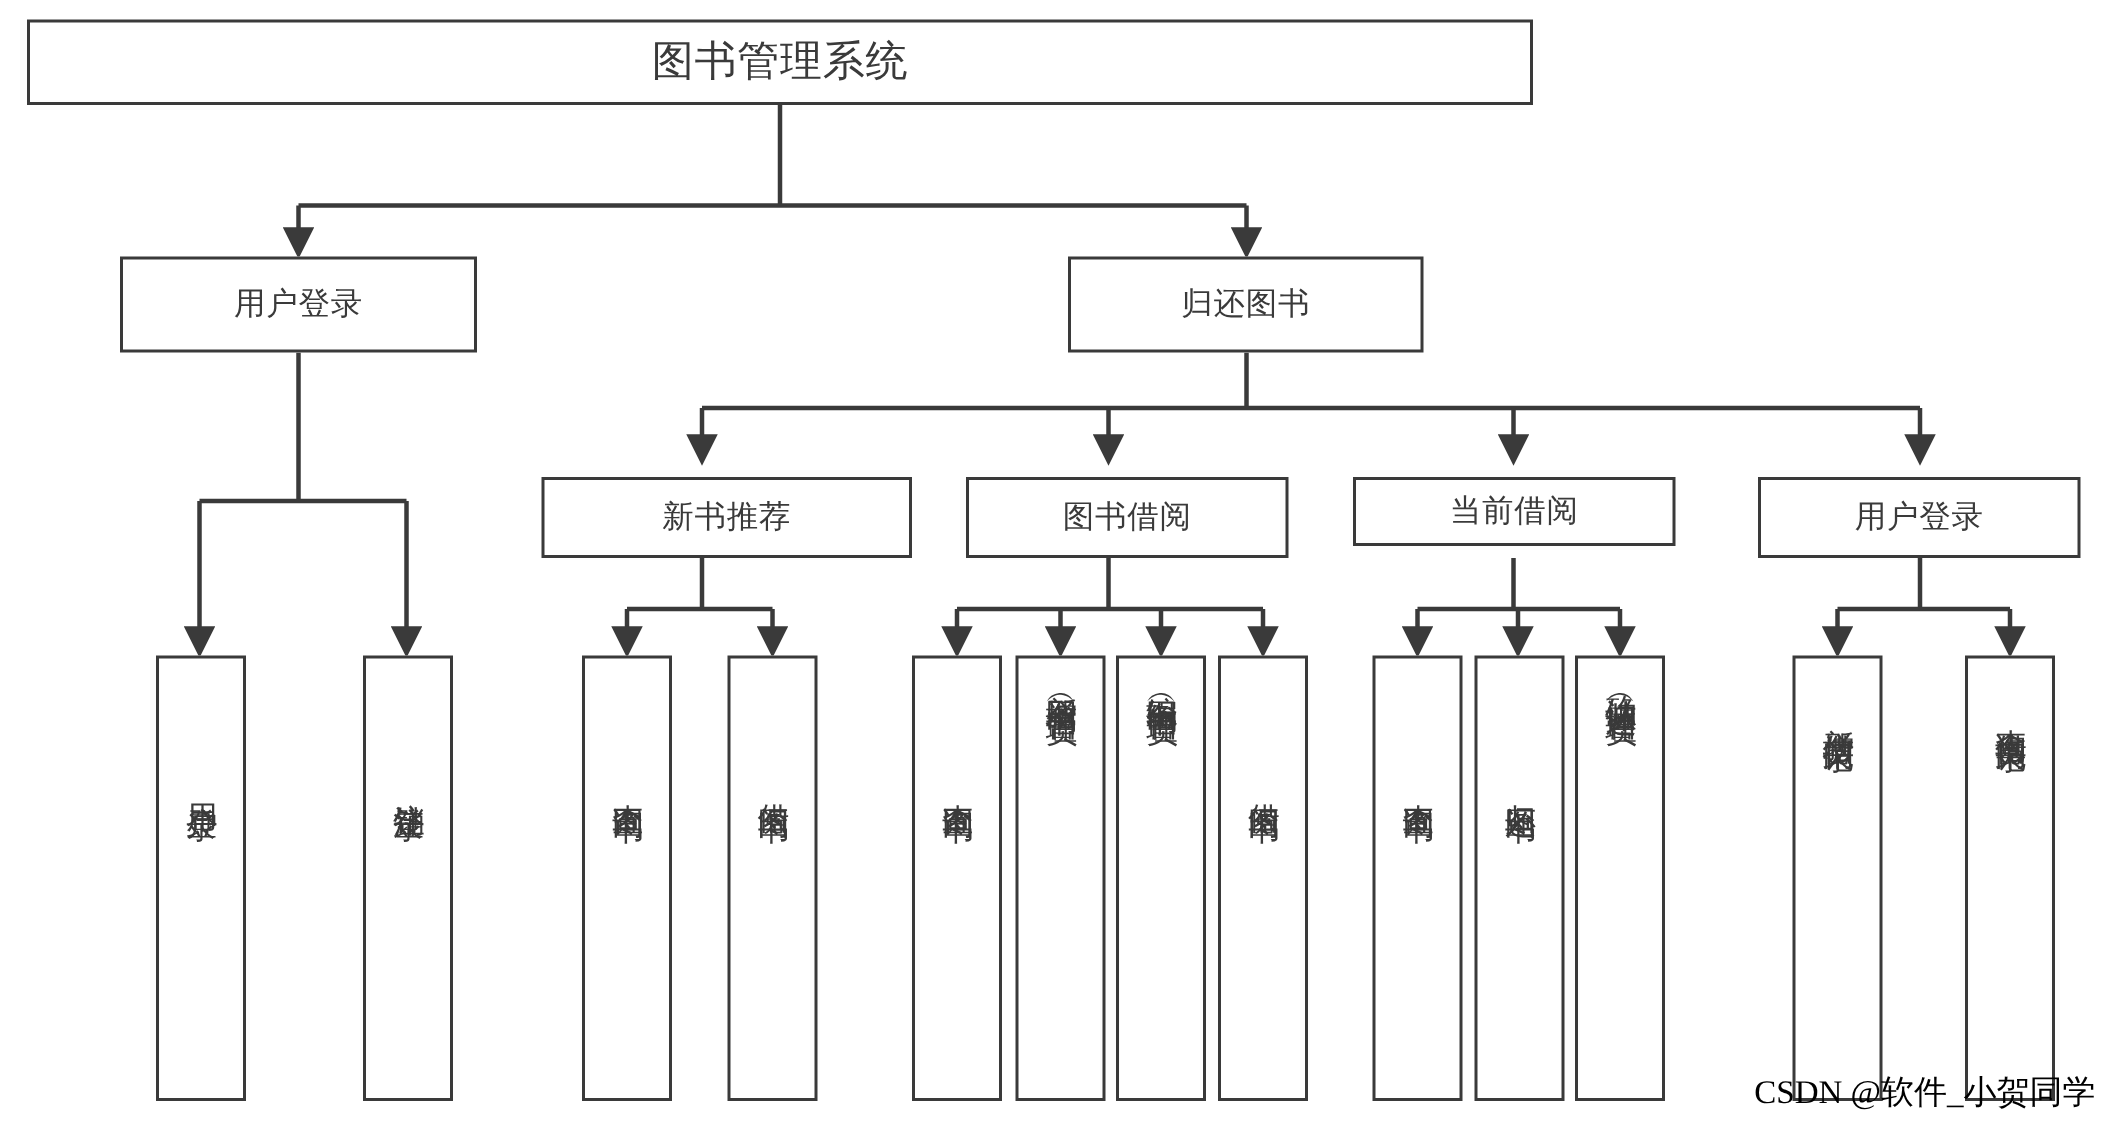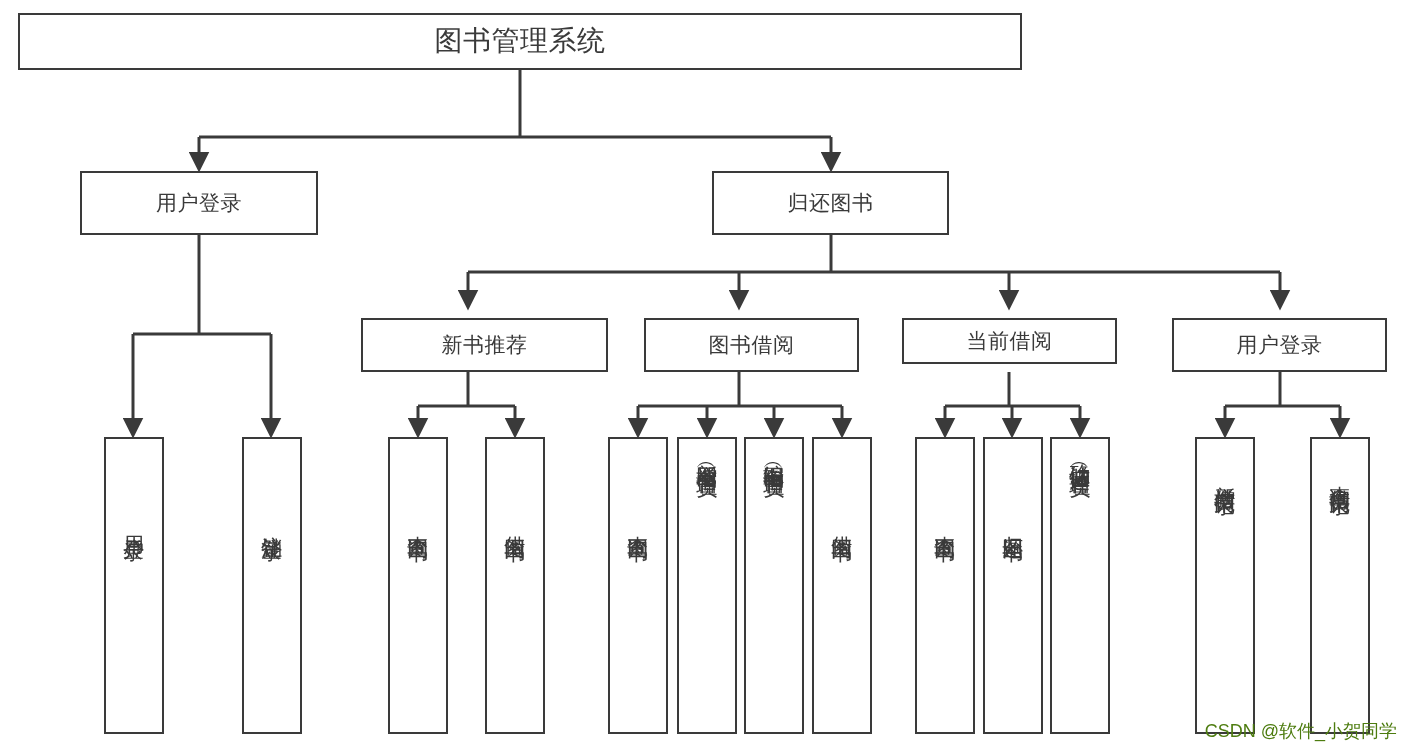--- a/index.html
+++ b/index.html
@@ -66,25 +66,25 @@
   .node.vertical.mid3 .node-label {
     margin-top: 24px;
   }
   .node.vertical.topalign .node-label {
     margin-top: 2px;
   }
   #watermark {
     position: absolute;
     right: 8px;
     bottom: 4px;
-    font-size: 18px;
-    color: #4d7c0f;
+    font-size: 22px;
+    color: #000000;
     z-index: 5;
     white-space: nowrap;
-    font-family: Liberation Sans, sans-serif;
+    font-family: Liberation Serif, serif;
   }
 </style>
 </head>
 <body>
 
 <div id="diagram-canvas">
 
   <svg id="edge-layer" viewBox="0 0 1405 747" width="1405" height="747" xmlns="http://www.w3.org/2000/svg">
     <defs>
       <marker id="arrow" viewBox="0 0 12 12" refX="6" refY="6" markerWidth="7" markerHeight="7" orient="auto-start-reverse">

